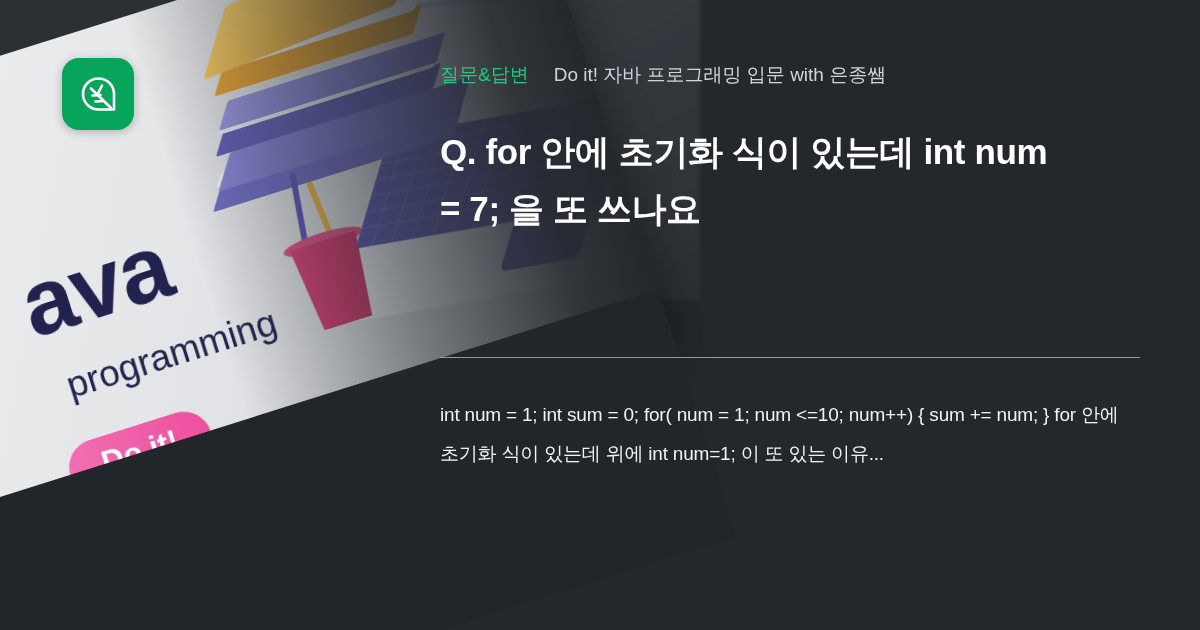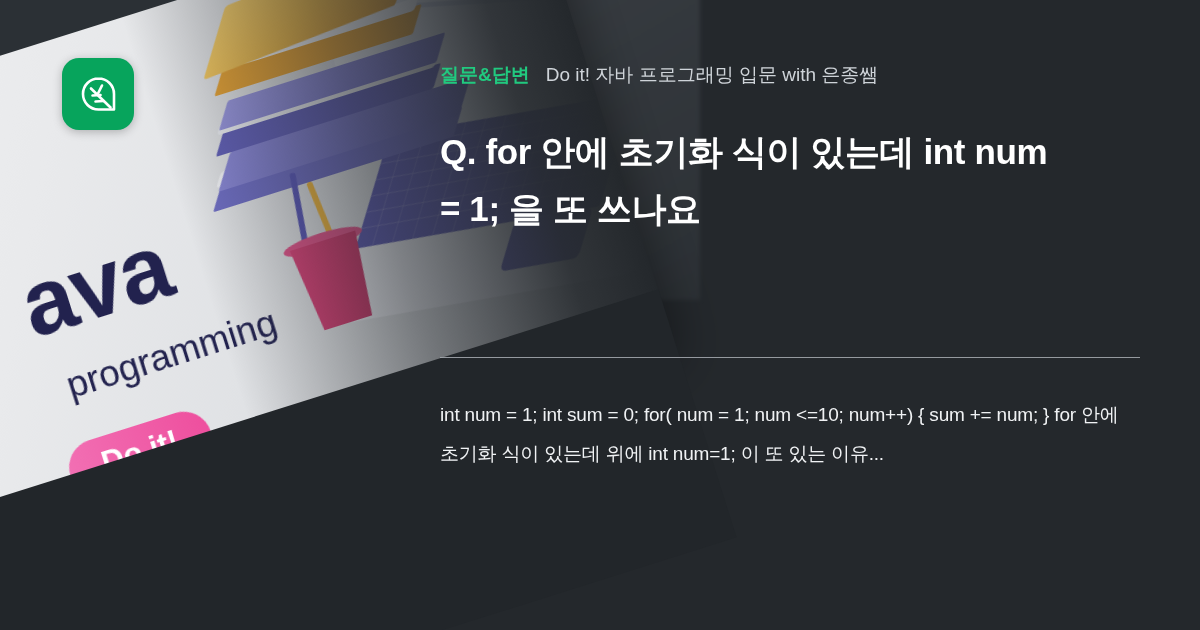--- a/index.html
+++ b/index.html
@@ -179,21 +179,21 @@
   .content{
     position:absolute; left:440px; top:0; width:714px; height:630px;
     z-index:20;
   }
   .crumb{
     position:absolute; top:62px; left:0;
     font-size:19px; font-weight:400;
     color:#cfd4d9; white-space:nowrap;
   }
   .crumb .cat{
-    color:#21c97f; font-weight:700; margin-right:16px;
+    color:#21c97f; font-weight:400; margin-right:25px;
   }
   .title{
     position:absolute; top:124px; left:0; width:616px;
     font-size:35px; line-height:1.62; font-weight:700;
     color:#ffffff; letter-spacing:-.4px;
   }
   .rule{
     position:absolute; top:357px; left:0; width:700px; height:1px;
     background:#a9aeb4; opacity:.85;
   }
@@ -293,20 +293,20 @@
       </svg>
     </span>
   </div>
 
   <div class="content">
 
     <div class="crumb">
       <span class="cat">질문&amp;답변</span><span>Do it! 자바 프로그래밍 입문 with 은종쌤</span>
     </div>
 
-    <div class="title">Q. for 안에 초기화 식이 있는데 int num = 1; 을 또 쓰나요</div>
+    <div class="title">Q. for 안에 초기화 식이 있는데 int num = 7; 을 또 쓰나요</div>
 
     <div class="rule"></div>
 
     <div class="excerpt">int num = 1; int sum = 0; for( num = 1; num &lt;=10; num++) { sum += num; } for 안에 초기화 식이 있는데 위에 int num=1; 이 또 있는 이유...</div>
   </div>
 
 </div>
 
 </body></html>

